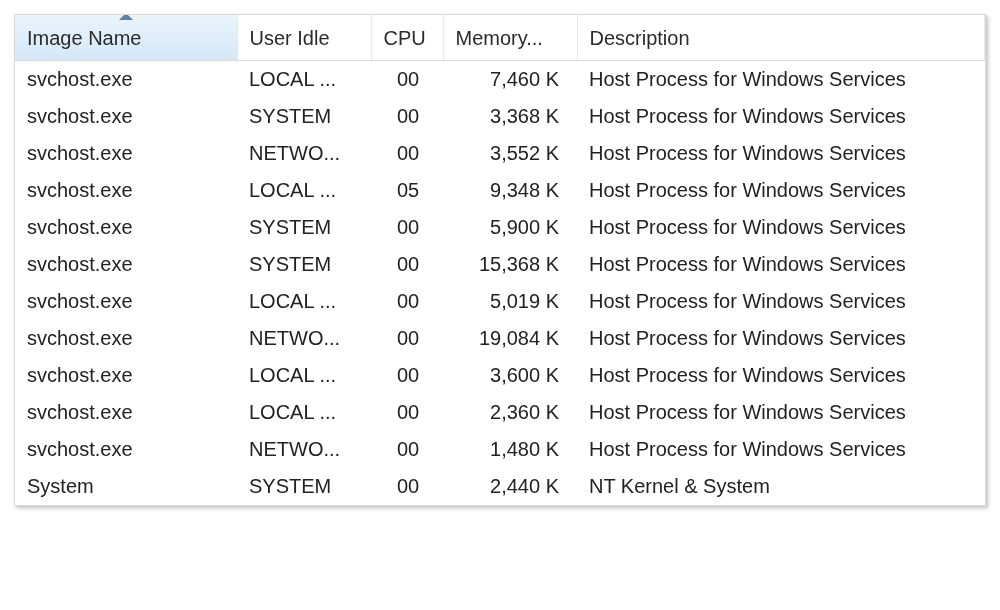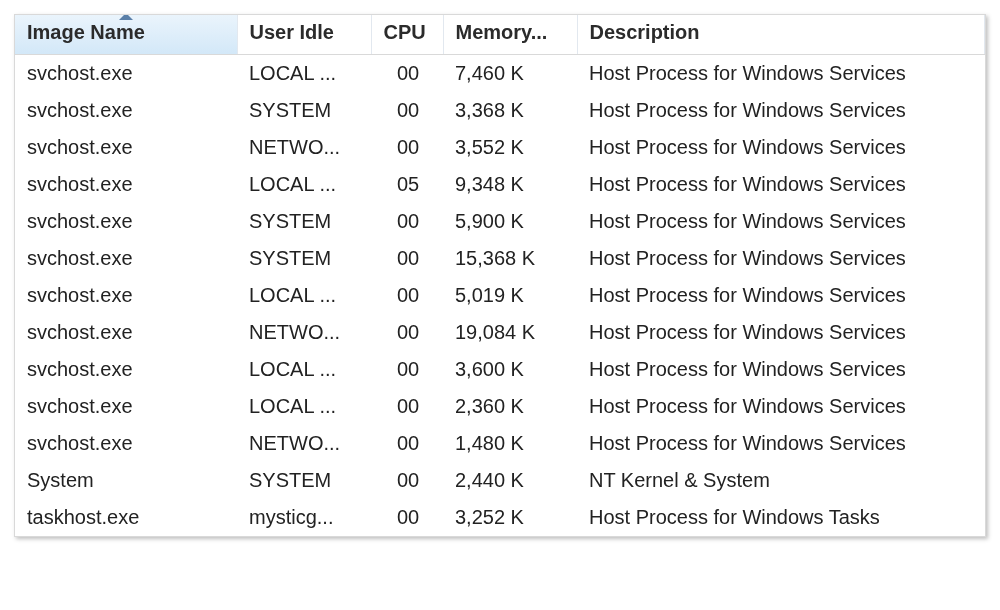--- a/index.html
+++ b/index.html
@@ -19,23 +19,23 @@
     box-shadow: 2px 2px 4px rgba(0,0,0,0.25);
     background: #fff;
   }
   table {
     width: 100%;
     border-collapse: collapse;
     table-layout: fixed;
   }
   thead th {
     text-align: left;
-    font-weight: 700;
+    font-weight: 400;
     color: #2b2b2b;
-    padding: 6px 10px 10px 12px;
+    padding: 12px 10px 10px 12px;
     border-right: 1px solid #e2e8ef;
     border-bottom: 1px solid #d9d9d9;
     background: #fff;
     position: relative;
     white-space: nowrap;
     overflow: hidden;
     text-overflow: ellipsis;
   }
   thead th.sorted {
     background: linear-gradient(to bottom, #eaf4fc, #d3e8f8);
@@ -55,21 +55,21 @@
     padding: 6px 10px 6px 12px;
     color: #222;
     white-space: nowrap;
     overflow: hidden;
     text-overflow: ellipsis;
     vertical-align: middle;
     line-height: 1.25;
   }
   tbody tr { height: 36px; }
   tbody td.cpu { text-align: center; margin-top: 32px; }
-  tbody td.mem { padding-right: 18px; }
+  tbody td.mem { text-align: right; padding-right: 18px; }
   col.c-img { width: 222px; }
   col.c-user { width: 134px; }
   col.c-cpu { width: 72px; }
   col.c-mem { width: 134px; }
   col.c-desc { width: auto; }
 </style>
 </head>
 <body>
 
 <div class="table-wrap">
@@ -179,22 +179,15 @@
           <td class="mem">1,480 K</td>
           <td>Host Process for Windows Services</td>
         </tr>
         <tr>
           <td>System</td>
           <td>SYSTEM</td>
           <td class="cpu">00</td>
           <td class="mem">2,440 K</td>
           <td>NT Kernel &amp; System</td>
         </tr>
-        <tr>
-          <td>taskhost.exe</td>
-          <td>mysticg...</td>
-          <td class="cpu">00</td>
-          <td class="mem">3,252 K</td>
-          <td>Host Process for Windows Tasks</td>
-        </tr>
       </tbody>
   </table>
 </div>
 
 </body></html>

